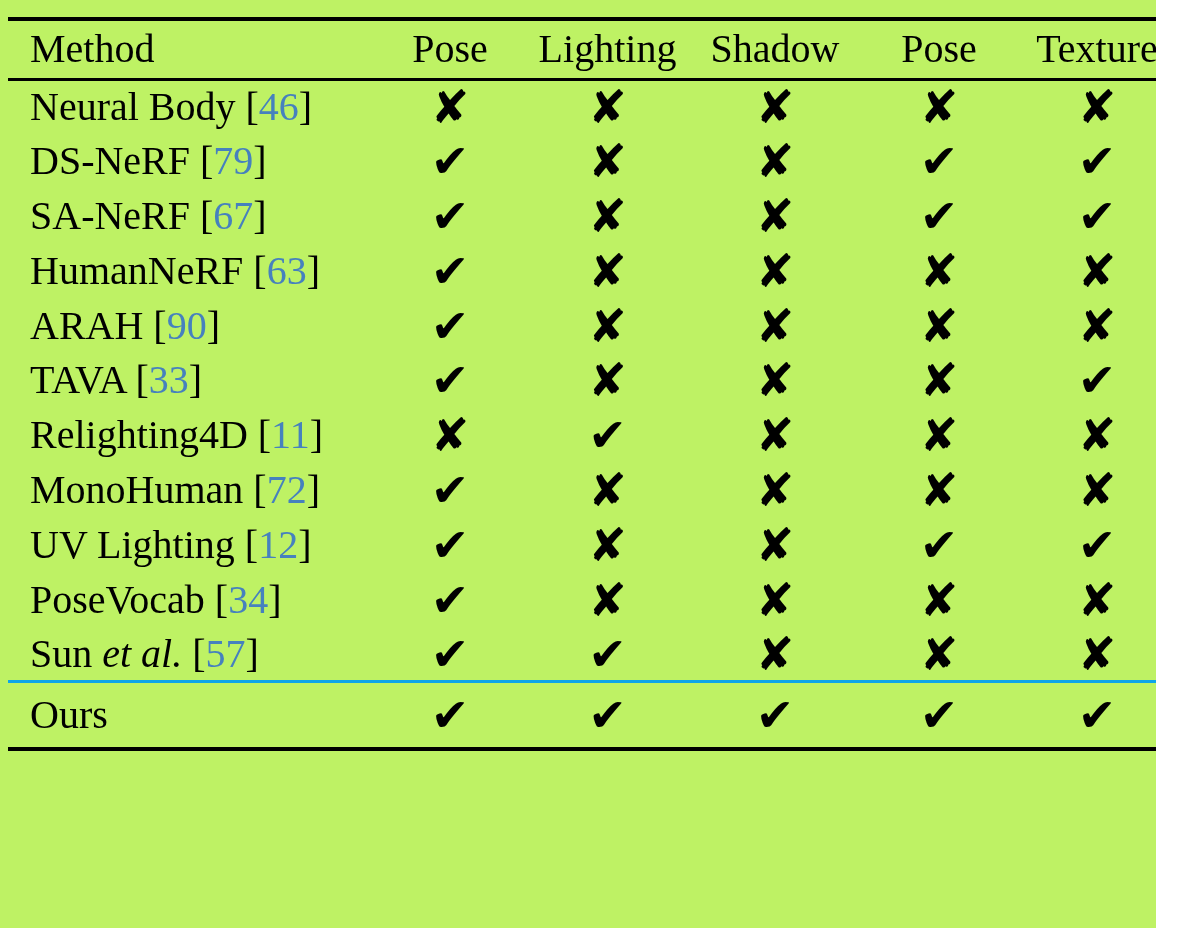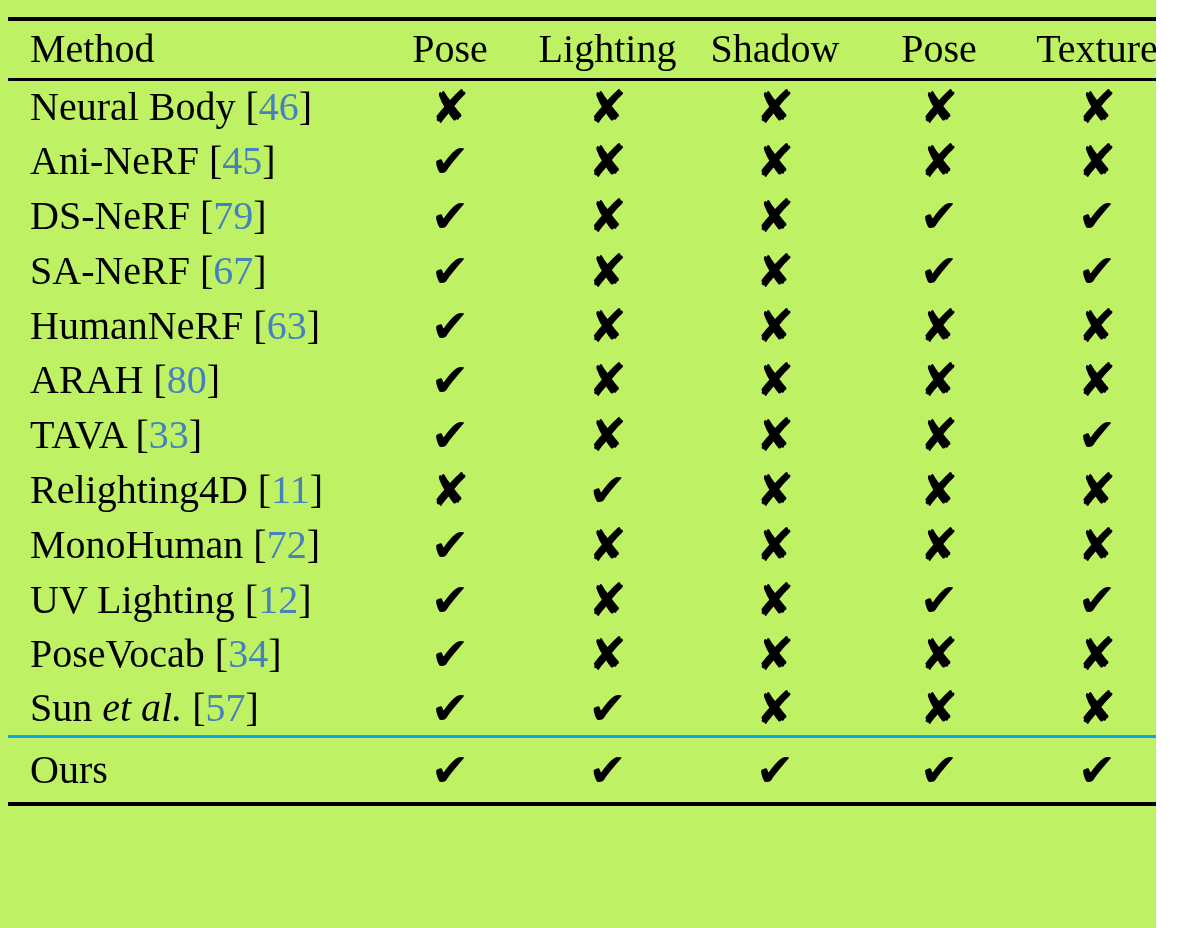--- a/index.html
+++ b/index.html
@@ -91,28 +91,20 @@
     <tbody class="data-rows" id="data-rows">
         <tr>
           <td class="method-cell"><span>Neural Body</span> <span>[</span><span class="cite">46</span><span>]</span></td>
           <td class="mark-cell">✘</td>
           <td class="mark-cell">✘</td>
           <td class="mark-cell">✘</td>
           <td class="mark-cell">✘</td>
           <td class="mark-cell">✘</td>
         </tr>
         <tr>
-          <td class="method-cell"><span>Ani-NeRF</span> <span>[</span><span class="cite">45</span><span>]</span></td>
-          <td class="mark-cell">✔</td>
-          <td class="mark-cell">✘</td>
-          <td class="mark-cell">✘</td>
-          <td class="mark-cell">✘</td>
-          <td class="mark-cell">✘</td>
-        </tr>
-        <tr>
           <td class="method-cell"><span>DS-NeRF</span> <span>[</span><span class="cite">79</span><span>]</span></td>
           <td class="mark-cell">✔</td>
           <td class="mark-cell">✘</td>
           <td class="mark-cell">✘</td>
           <td class="mark-cell">✔</td>
           <td class="mark-cell">✔</td>
         </tr>
         <tr>
           <td class="method-cell"><span>SA-NeRF</span> <span>[</span><span class="cite">67</span><span>]</span></td>
           <td class="mark-cell">✔</td>
@@ -123,21 +115,21 @@
         </tr>
         <tr>
           <td class="method-cell"><span>HumanNeRF</span> <span>[</span><span class="cite">63</span><span>]</span></td>
           <td class="mark-cell">✔</td>
           <td class="mark-cell">✘</td>
           <td class="mark-cell">✘</td>
           <td class="mark-cell">✘</td>
           <td class="mark-cell">✘</td>
         </tr>
         <tr>
-          <td class="method-cell"><span>ARAH</span> <span>[</span><span class="cite">80</span><span>]</span></td>
+          <td class="method-cell"><span>ARAH</span> <span>[</span><span class="cite">90</span><span>]</span></td>
           <td class="mark-cell">✔</td>
           <td class="mark-cell">✘</td>
           <td class="mark-cell">✘</td>
           <td class="mark-cell">✘</td>
           <td class="mark-cell">✘</td>
         </tr>
         <tr>
           <td class="method-cell"><span>TAVA</span> <span>[</span><span class="cite">33</span><span>]</span></td>
           <td class="mark-cell">✔</td>
           <td class="mark-cell">✘</td>

